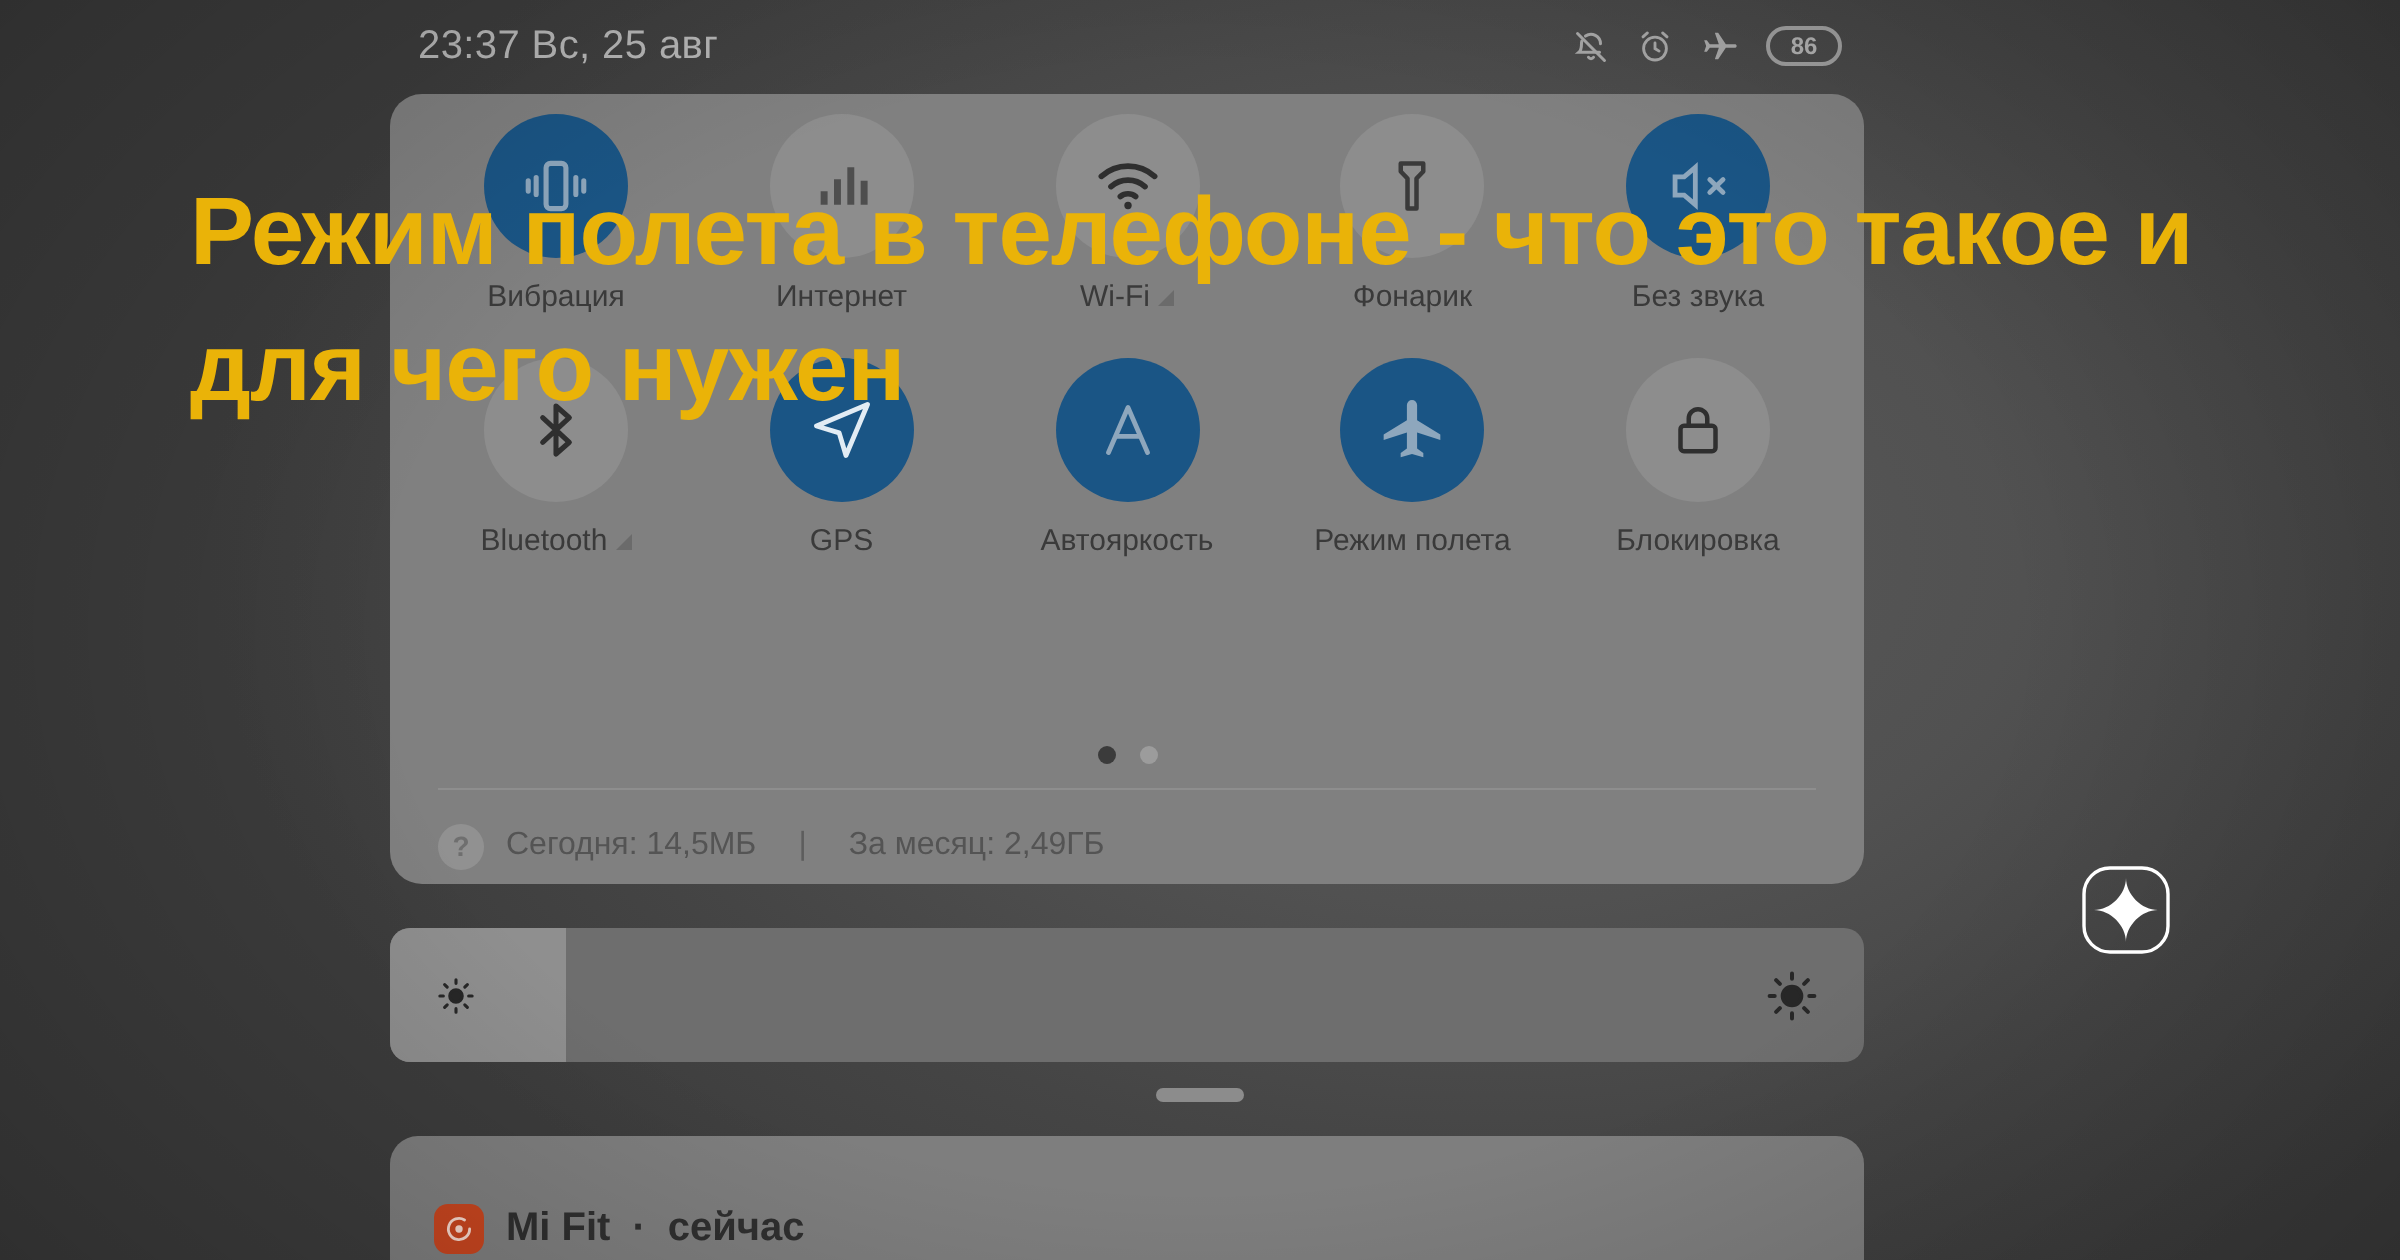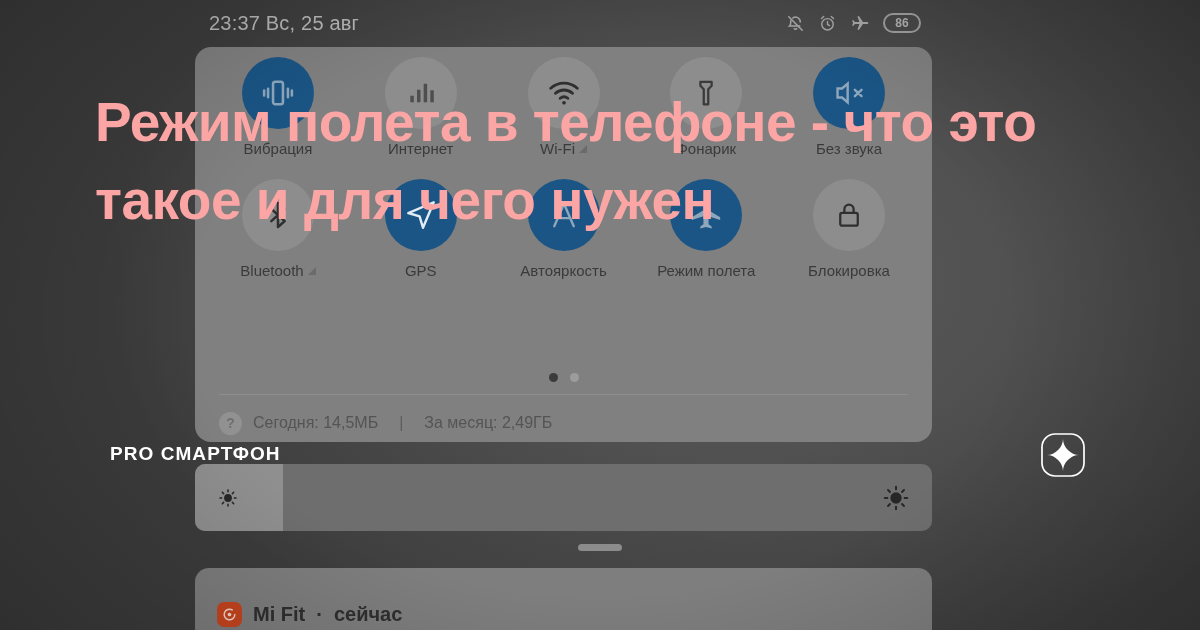--- a/index.html
+++ b/index.html
@@ -244,24 +244,24 @@
     color: #2f2f2f;
     white-space: nowrap;
   }
 
   
   .headline {
     position: absolute;
     left: 95px;
     top: 83px;
     width: 1010px;
-    font-size: 55px;
+    font-size: 48px;
     font-weight: bold;
     line-height: 1.42;
-    color: #fca5a5;
+    color: #eab308;
     letter-spacing: -0.5px;
   }
   .brand {
     position: absolute;
     left: 110px;
     top: 443px;
     font-size: 19px;
     font-weight: bold;
     letter-spacing: 1.1px;
     color: #ffffff;
@@ -481,20 +481,19 @@
       </span>
       <span class="notif-title">Mi Fit</span>
       <span class="notif-title">·</span>
       <span class="notif-title">сейчас</span>
     </div>
   </div>
 
   <div class="vignette"></div>
 
   <div class="headline">Режим полета в телефоне - что это такое и для чего нужен</div>
-  <div class="brand">PRO СМАРТФОН</div>
   <div class="zen-logo">
     <svg width="50" height="50" viewBox="0 0 50 50" fill="none">
       <rect x="4" y="4" width="42" height="42" rx="13" stroke="#ffffff" stroke-width="1.7"></rect>
       <path d="M25 9c0 8.2 7.8 16 16 16-8.2 0-16 7.8-16 16 0-8.2-7.8-16-16-16 8.2 0 16-7.8 16-16z" fill="#ffffff"></path>
     </svg>
   </div>
 </div>
 
 </body></html>

